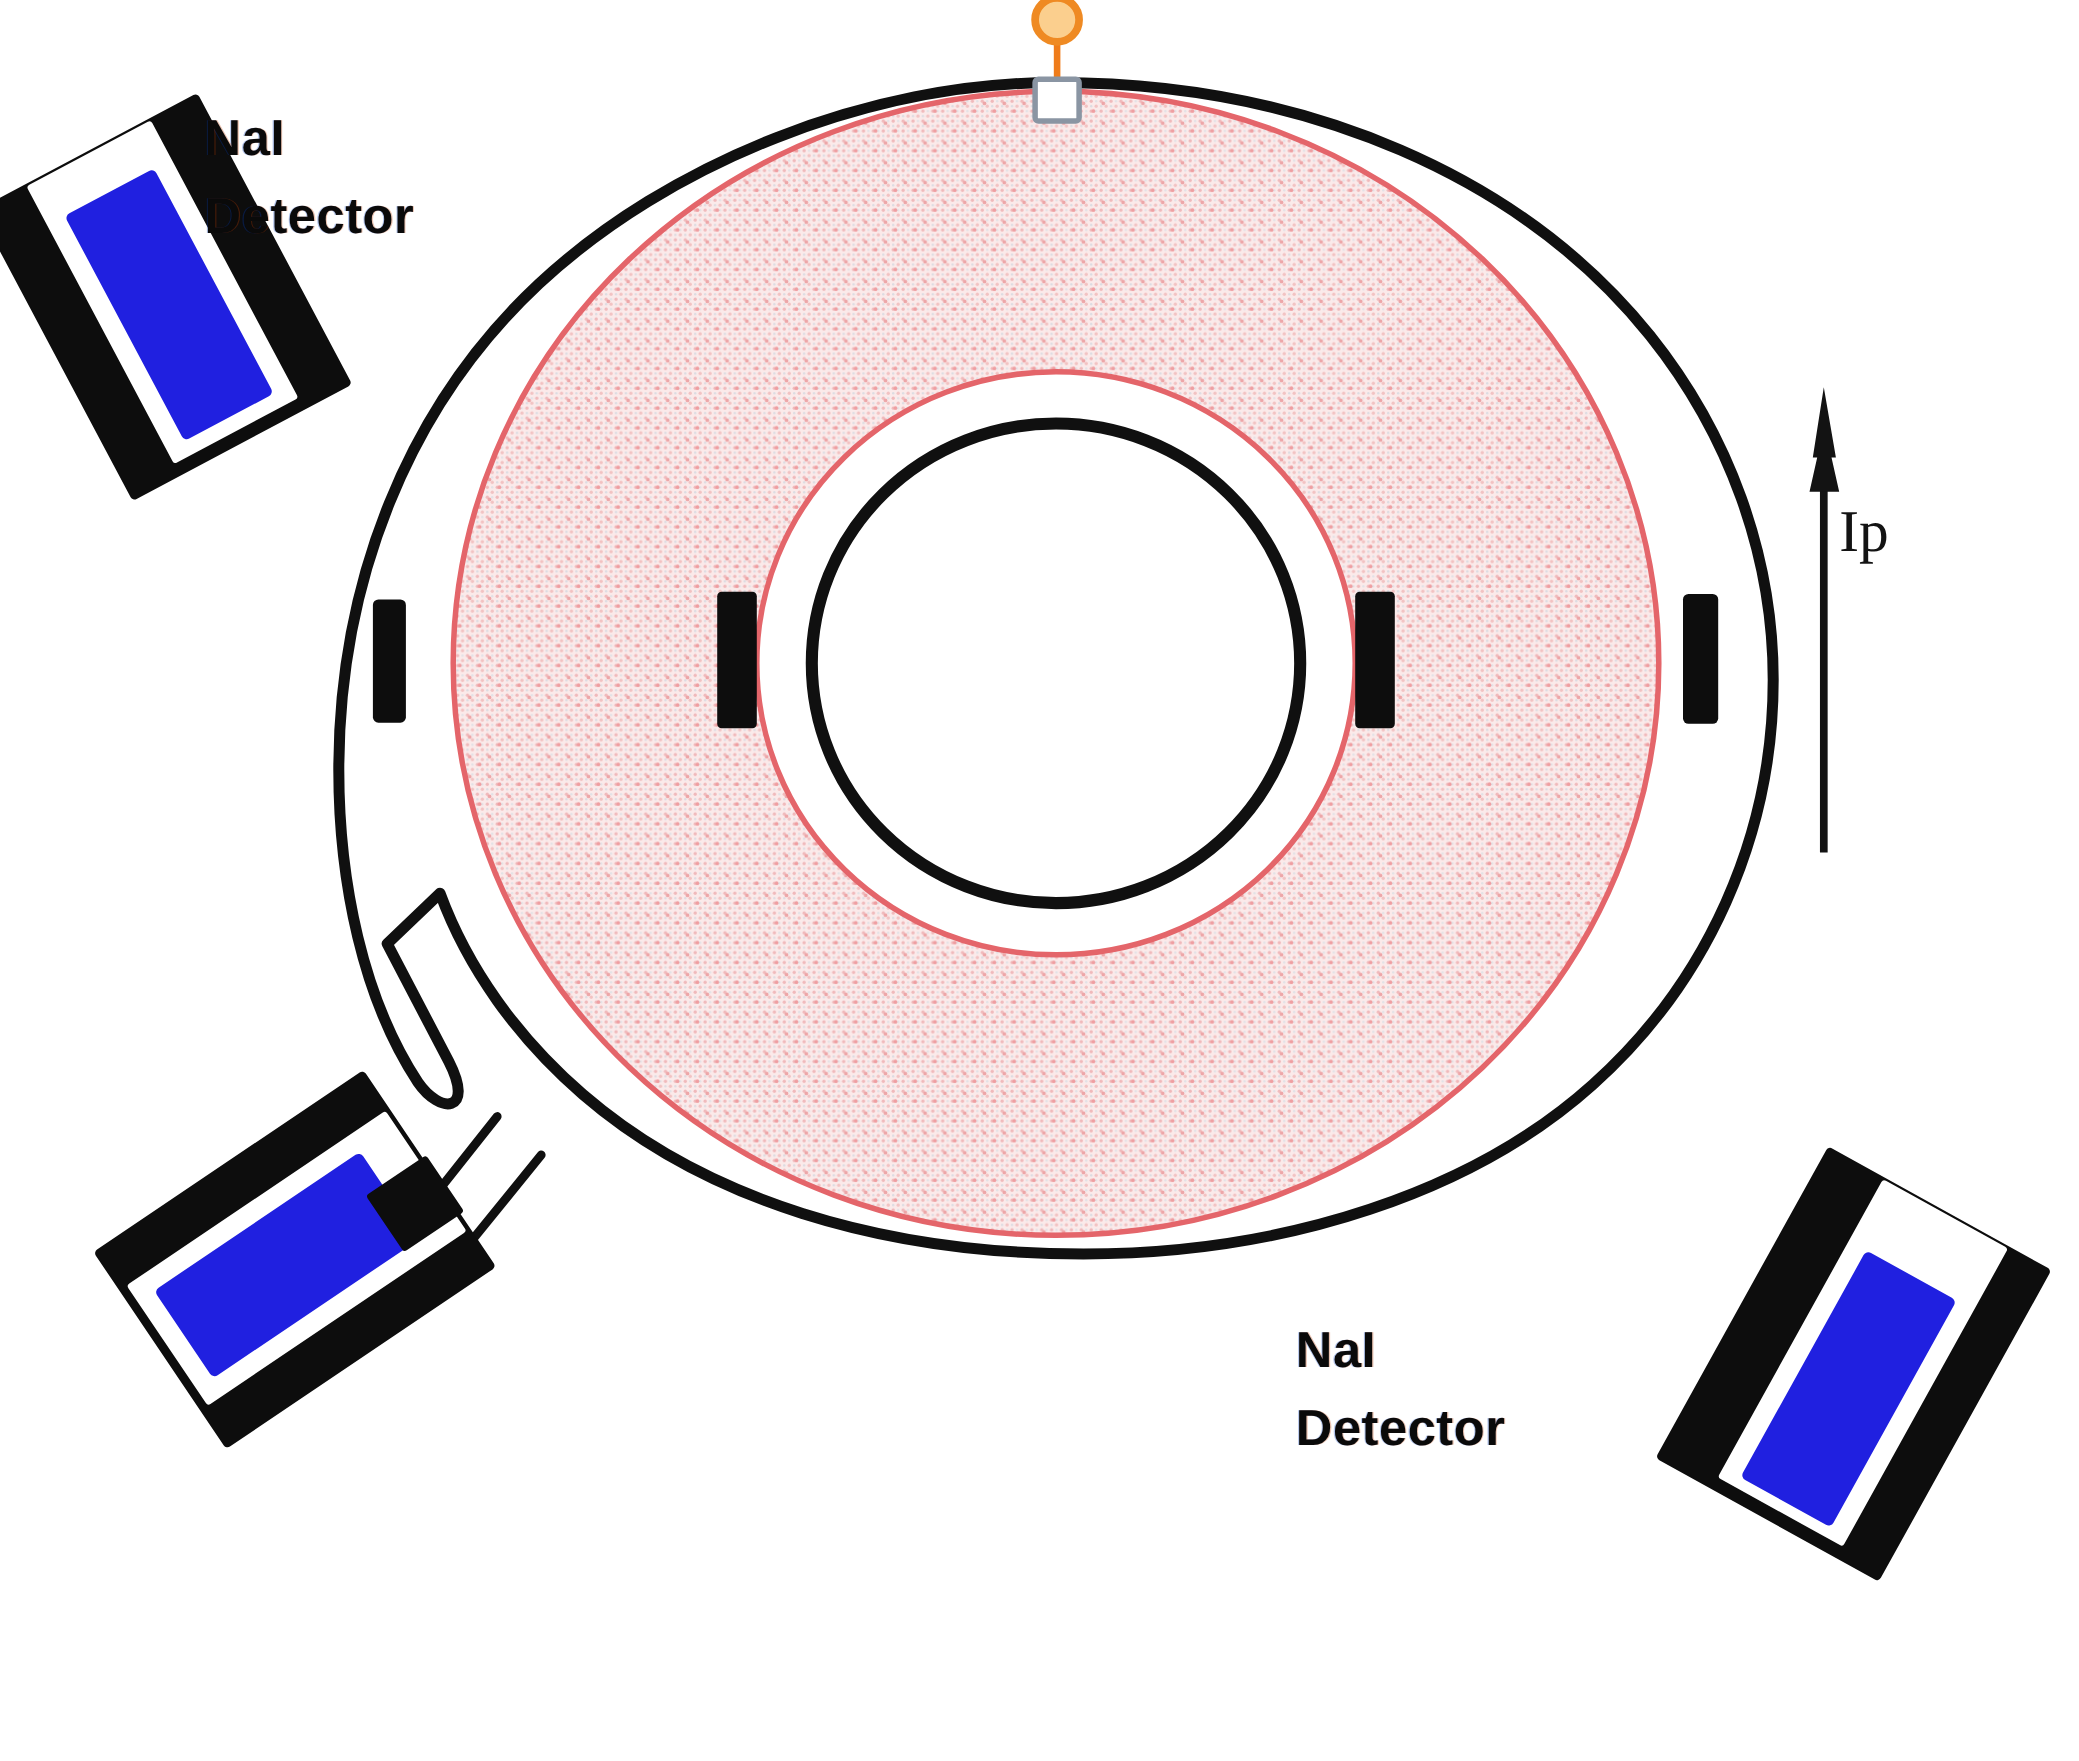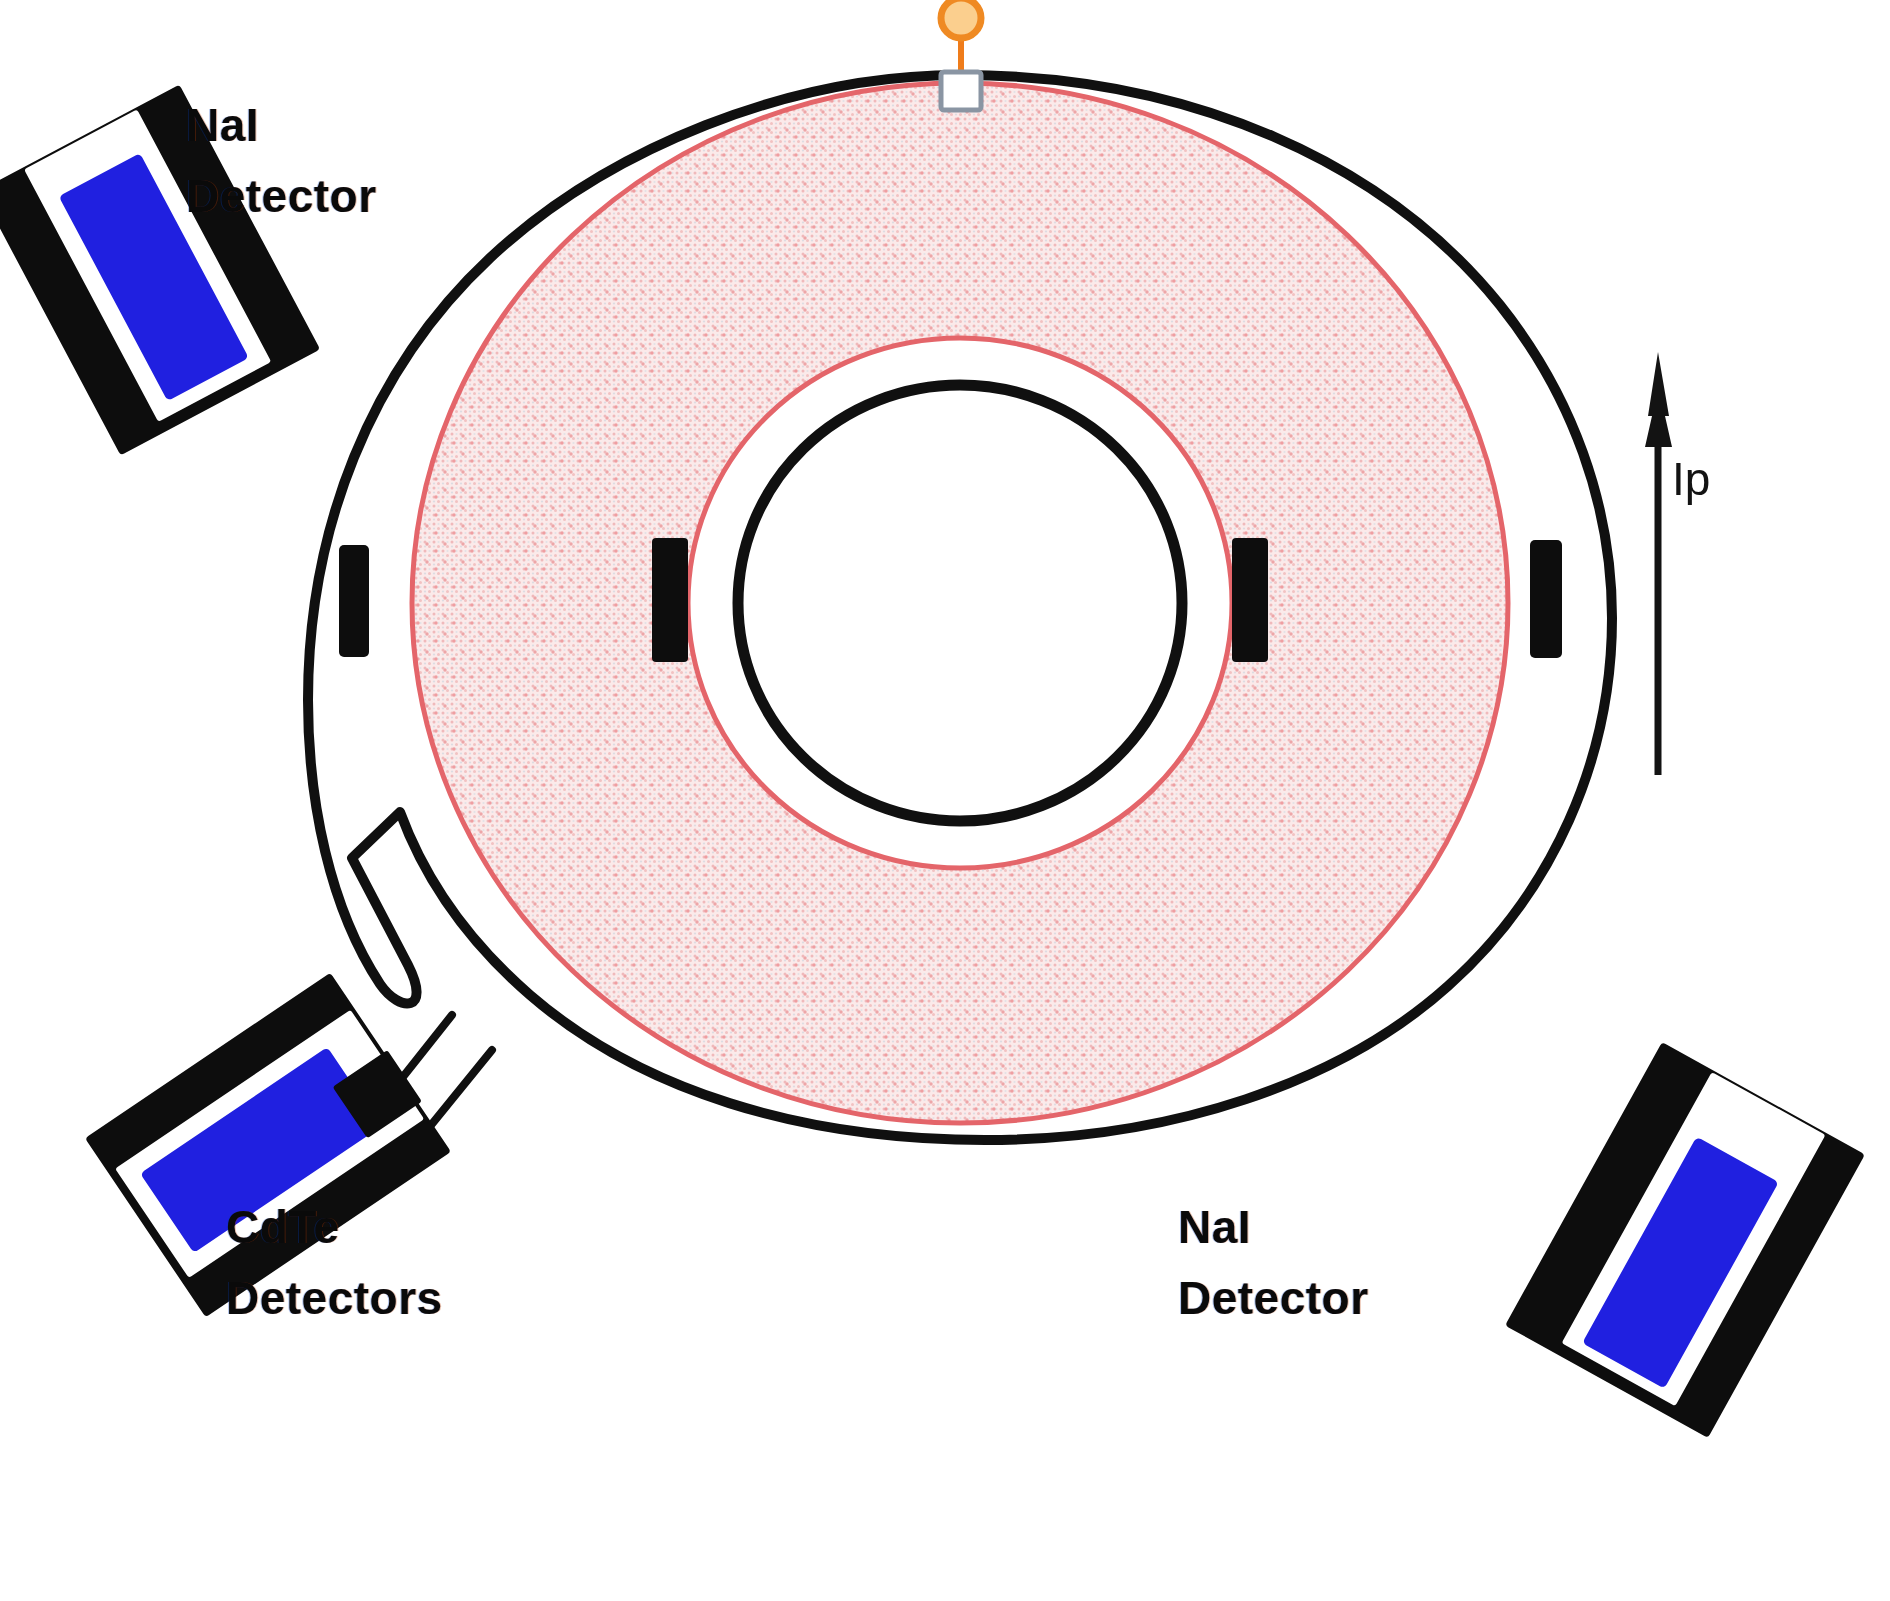--- a/index.html
+++ b/index.html
@@ -47,22 +47,22 @@
   .label-nai-top     { left: 186px;  top: 90px;  }
   .label-cdte        { left: 226px;  top: 1192px;}
   .label-nai-bottom  { left: 1178px; top: 1192px;}
 
   .label .line { display: block; }
 
   .ip-label {
     position: absolute;
     left: 1672px;
     top: 452px;
-    font-family: Liberation Sans, sans-serif;
-    font-size: 46px;
+    font-family: Liberation Serif, serif;
+    font-size: 54px;
     color: #131313;
     white-space: nowrap;
     text-align: right;
   }
 </style>
 </head>
 <body>
 
 <div id="stage">
 
@@ -158,24 +158,20 @@
       <rect x="-40" y="-96" width="94" height="236" rx="5" fill="#2020e0"></rect>
     </g>
 
   </svg>
 
   <div class="label label-nai-top">
     <span class="line">NaI</span>
     <span class="line">Detector</span>
   </div>
 
-  <div class="label label-cdte">
-    <span class="line">CdTe</span>
-    <span class="line">Detectors</span>
-  </div>
 
   <div class="label label-nai-bottom">
     <span class="line">NaI</span>
     <span class="line">Detector</span>
   </div>
 
   <div class="ip-label">Ip</div>
 
 </div>
 

